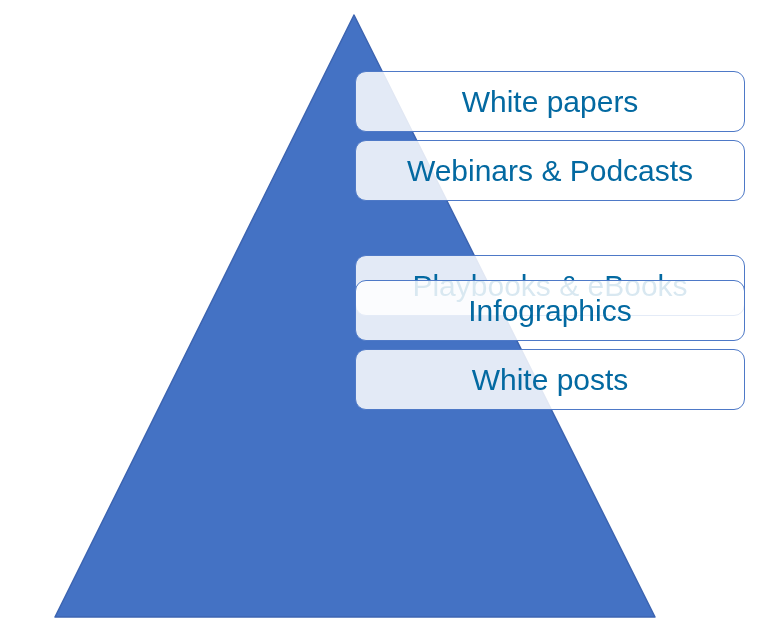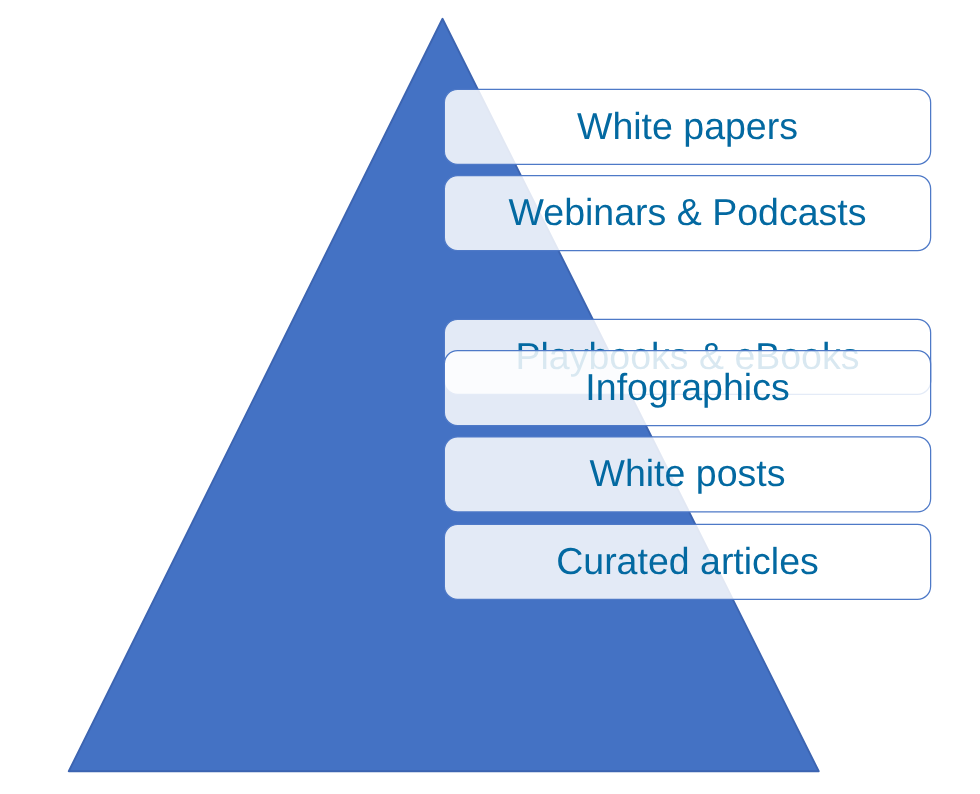--- a/index.html
+++ b/index.html
@@ -78,17 +78,14 @@
 
   <div class="level">
     <span class="level-label">Infographics</span>
   </div>
 
 
   <div class="level">
     <span class="level-label">White posts</span>
   </div>
 
-  <div class="level">
-    <span class="level-label">Curated articles</span>
-  </div>
 
 </div>
 
 </body></html>

